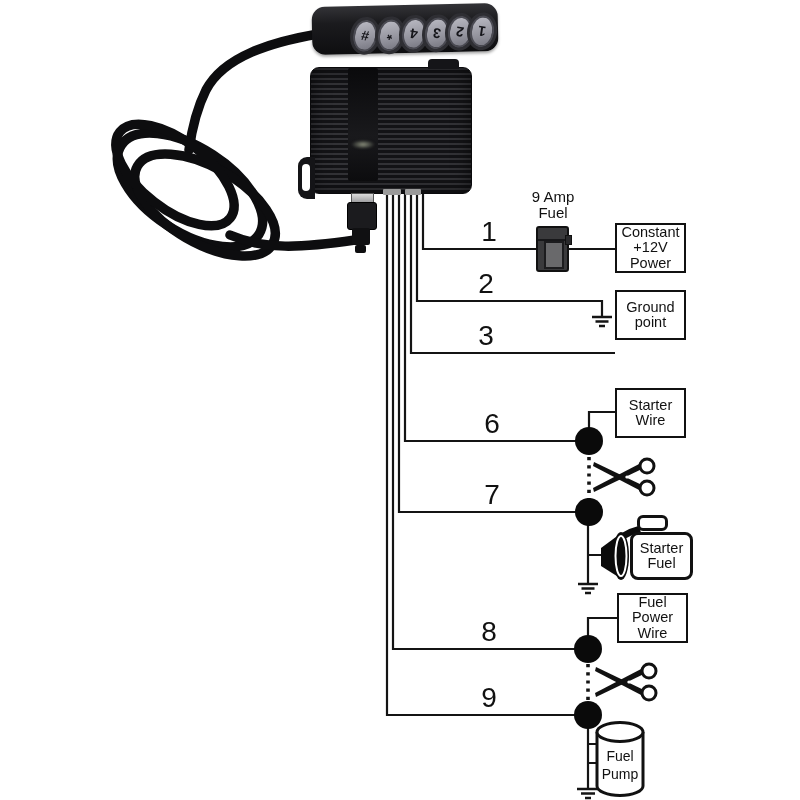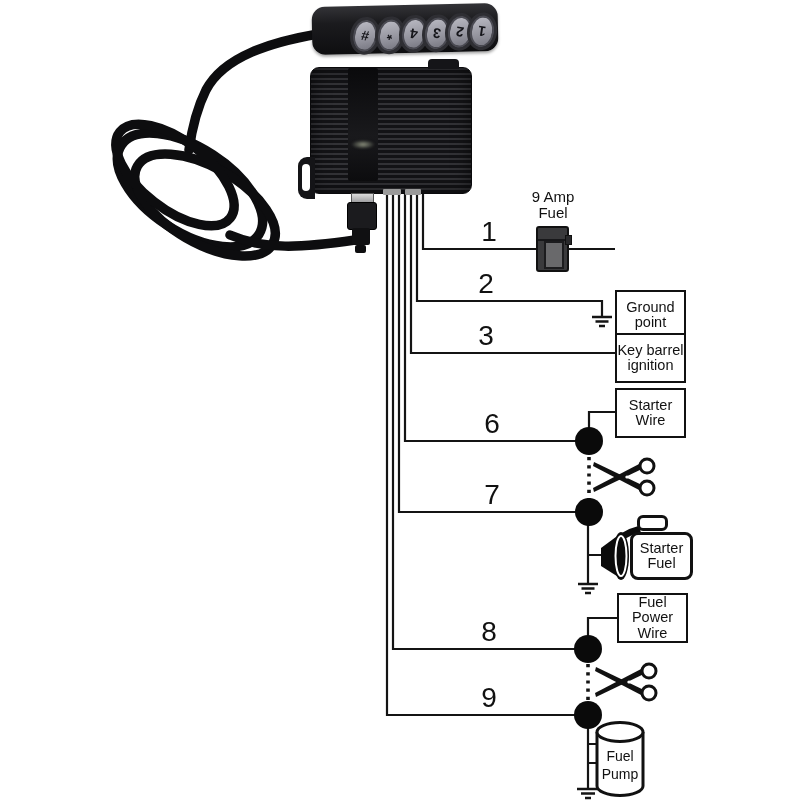--- a/index.html
+++ b/index.html
@@ -184,27 +184,28 @@
   </div>
 
   <div class="wnum" style="left:467px;top:216px">1</div>
   <div class="wnum" style="left:464px;top:268px">2</div>
   <div class="wnum" style="left:464px;top:320px">3</div>
   <div class="wnum" style="left:470px;top:408px">6</div>
   <div class="wnum" style="left:470px;top:479px">7</div>
   <div class="wnum" style="left:467px;top:616px">8</div>
   <div class="wnum" style="left:467px;top:682px">9</div>
 
+  <div class="lbox" style="top:223px">
+    <span>Constant</span>
+    <span>+12V</span>
+    <span>Power</span>
+  </div>
   <div class="lbox" style="top:290px">
     <span>Ground</span>
     <span>point</span>
-  </div>
-  <div class="lbox" style="top:333px">
-    <span>Key barrel</span>
-    <span>ignition</span>
   </div>
   <div class="lbox" style="top:388px">
     <span>Starter</span>
     <span>Wire</span>
   </div>
   <div class="lbox" style="top:593px;left:617px">
     <span>Fuel Power</span>
     <span>Wire</span>
   </div>
 

